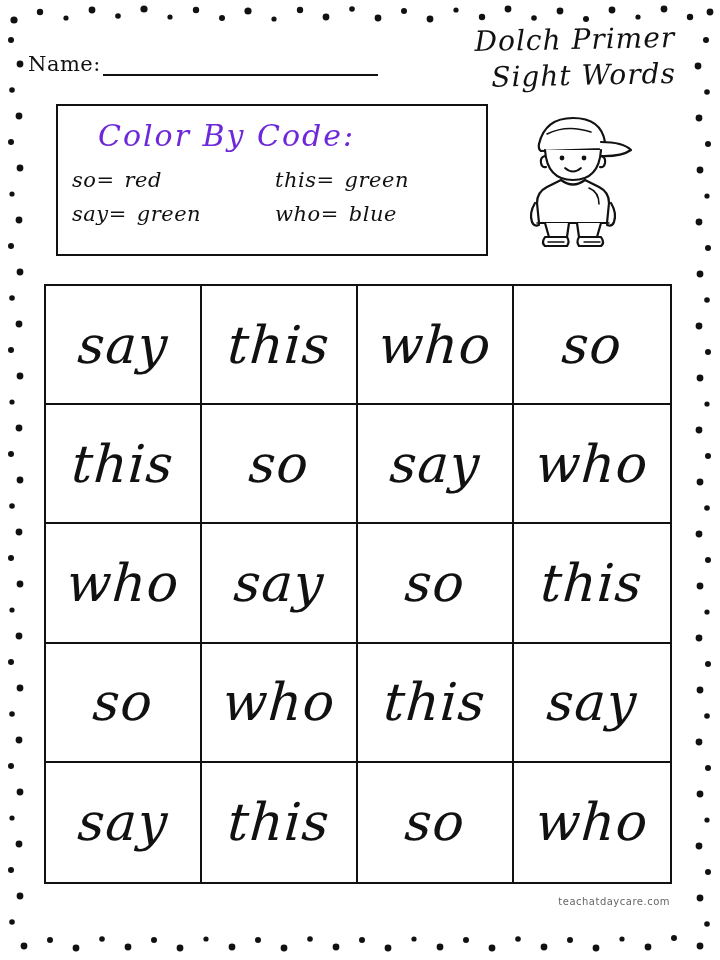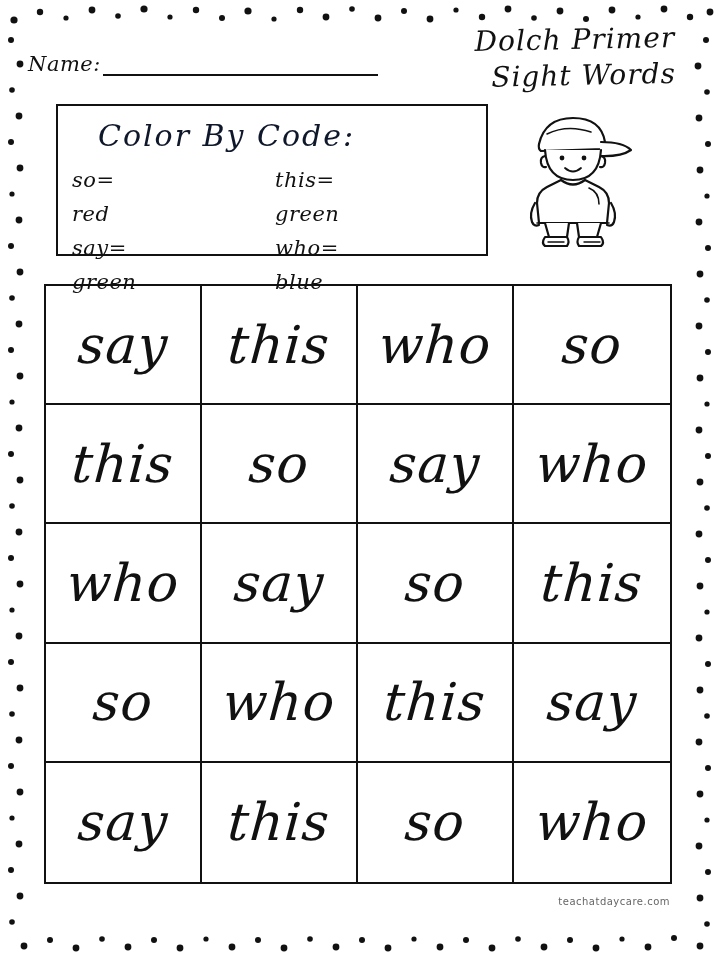--- a/index.html
+++ b/index.html
@@ -33,21 +33,20 @@
   .name-line {
     position: absolute;
     left: 28px;
     top: 52px;
     width: 350px;
     display: flex;
     align-items: flex-end;
     font-family: "DejaVu Serif", serif;
   }
   .name-label {
-    font-style: italic;
     font-size: 21px;
     color: #111;
     letter-spacing: 0.5px;
     white-space: nowrap;
   }
   .name-blank {
     flex: 1;
     border-bottom: 2px solid #111;
     height: 16px;
     margin-left: 2px;
@@ -78,41 +77,40 @@
     border: 2px solid #111;
     box-sizing: border-box;
   }
   .code-title {
     position: absolute;
     left: 40px;
     top: 12px;
     font-style: italic;
     font-size: 30px;
     letter-spacing: 2px;
-    color: #0f172a;
+    color: #6d28d9;
   }
   .code-rows {
     position: absolute;
     left: 14px;
     top: 62px;
     right: 8px;
   }
   .code-row {
     display: flex;
     font-style: italic;
     font-size: 21px;
     color: #111;
     margin-bottom: 10px;
     letter-spacing: 0.5px;
   }
   .code-cell {
     width: 50%;
     display: flex;
     gap: 10px;
-    flex-direction: column;
   }
   .code-cell .kw { white-space: nowrap; }
   .code-cell .val { white-space: nowrap; font-style: italic; }
 
   
   .kid {
     position: absolute;
     left: 505px;
     top: 104px;
     width: 140px;

